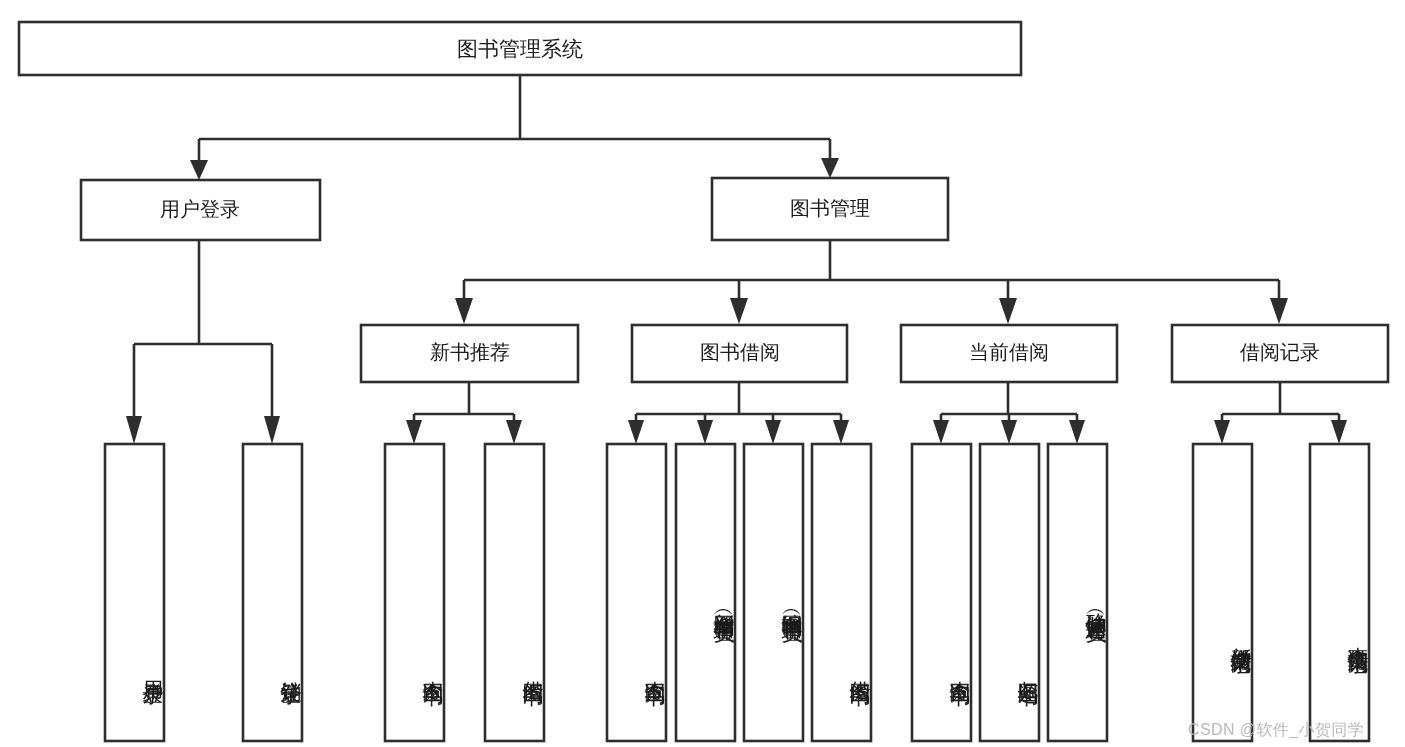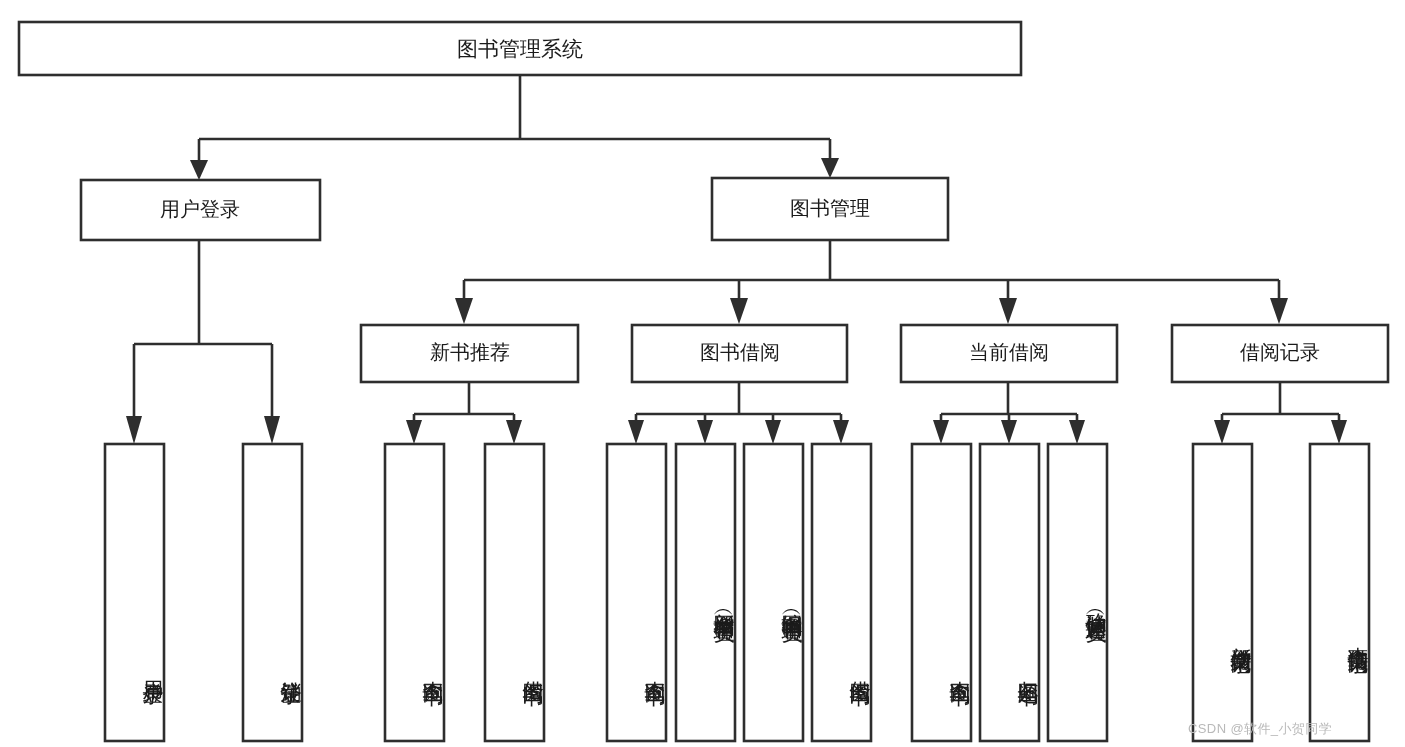--- a/index.html
+++ b/index.html
@@ -67,21 +67,21 @@
     pointer-events: none;
     display: flex;
     align-items: flex-start;
     justify-content: center;
   }
   .watermark {
     position: absolute;
     left: 1188px;
     top: 712px;
     font-family: "Liberation Sans", "DejaVu Sans", sans-serif;
-    font-size: 13px;
+    font-size: 16px;
     color: #b9b9b9;
     white-space: nowrap;
     letter-spacing: 0.4px;
   }
 </style>
 </head>
 <body>
 
 <div id="diagram-root">
 

